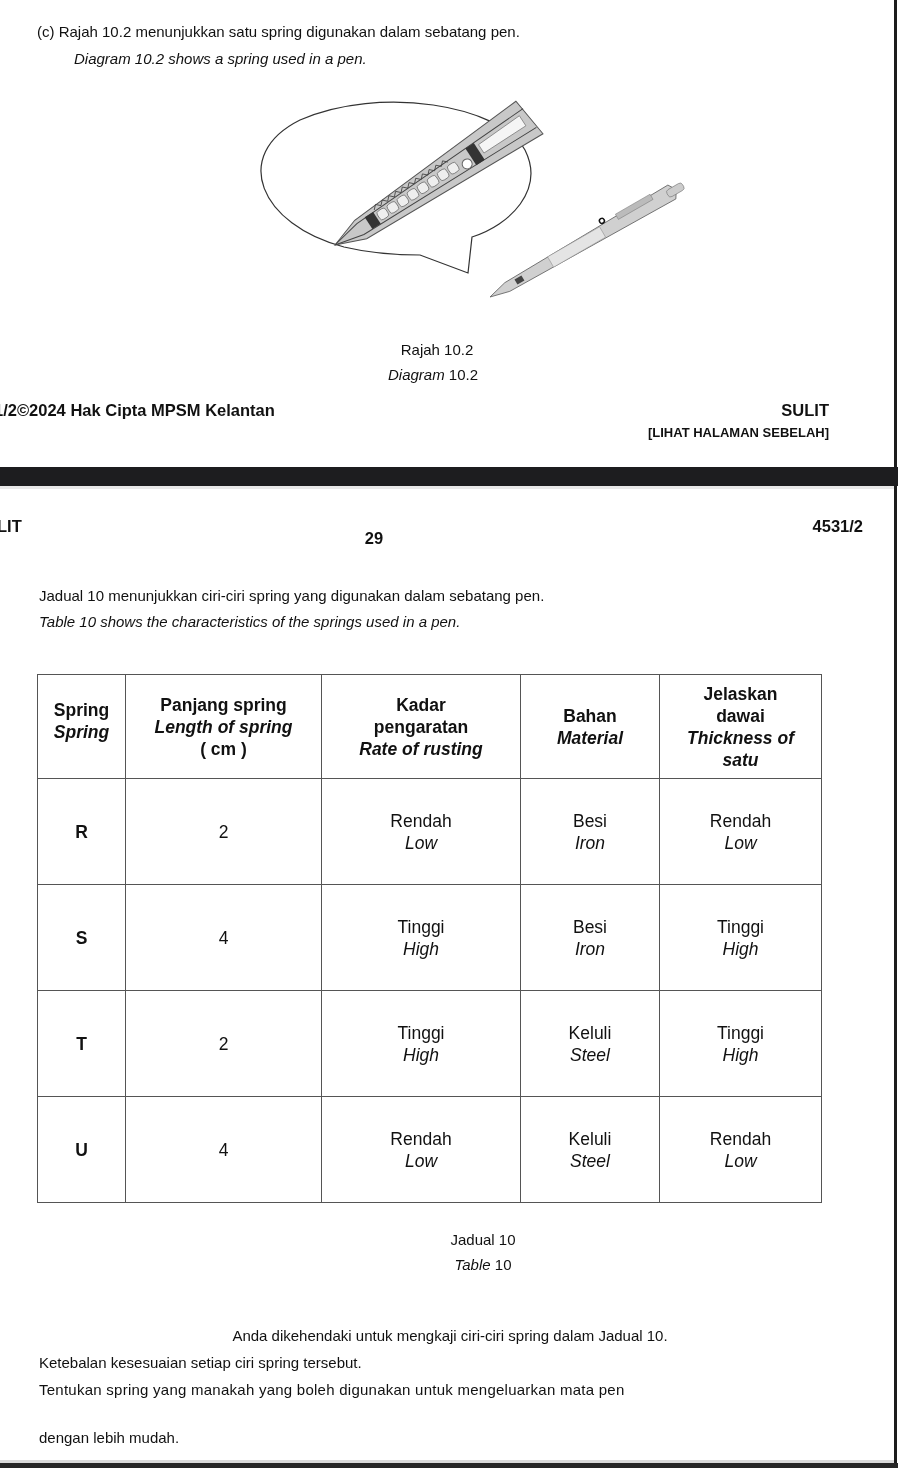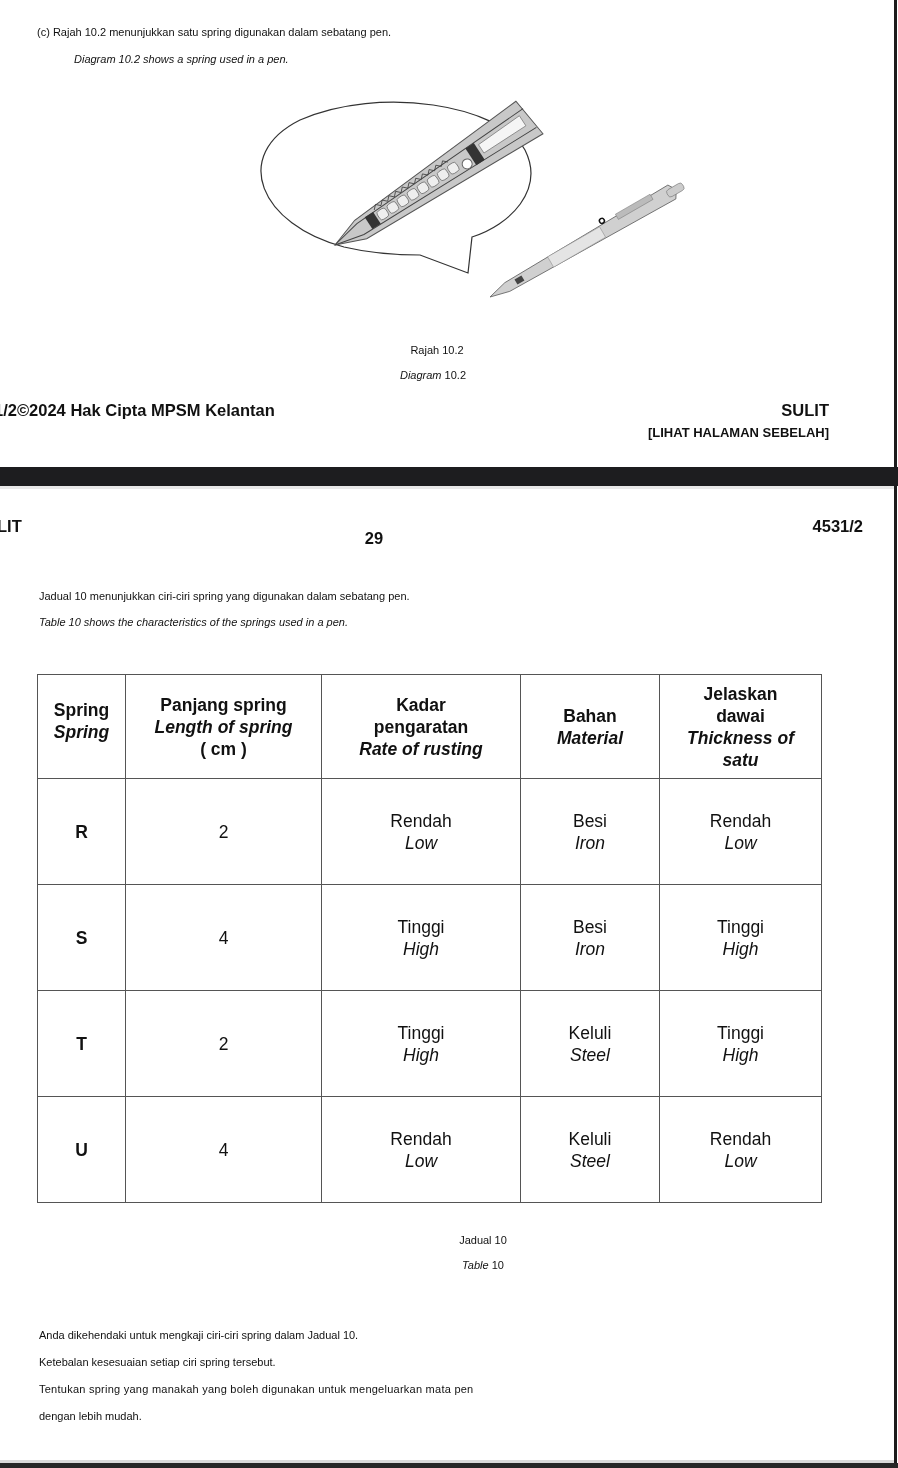--- a/index.html
+++ b/index.html
@@ -3,21 +3,21 @@
 <meta charset="utf-8">
 <style>
   html, body { margin:0; padding:0; }
   body {
     width:898px; height:1468px; position:relative; overflow:hidden;
     background:#ffffff; color:#111;
     font-family:"Liberation Sans", sans-serif;
   }
   .abs { position:absolute; }
   .right-rule { position:absolute; left:894px; top:0; width:3px; height:1468px; background:#1c1c1c; }
-  .txt { font-size:11px; line-height:24px; white-space:nowrap; }
+  .txt { font-size:15px; line-height:24px; white-space:nowrap; }
   .it { font-style:italic; }
   .b { font-weight:bold; }
   .center { text-align:center; }
   .page-break { position:absolute; left:0; top:467px; width:898px; height:19px; background:#1d1d1f; }
   .page-break-shadow { position:absolute; left:0; top:486px; width:894px; height:3px; background:#e8e8e8; }
   .bottom-bar { position:absolute; left:0; top:1463px; width:898px; height:5px; background:#262626; }
   .bottom-bar-shadow { position:absolute; left:0; top:1460px; width:894px; height:3px; background:#d9d9d9; }
 
   table.spec {
     position:absolute; left:37px; top:674px;
@@ -205,20 +205,20 @@
   </tr>
 </tbody>
   </table>
 
 <div class="abs txt center" style="left:0; width:966px; top:1228px;">Jadual 10</div>
 <div class="abs txt center" style="left:0; width:966px; top:1253px;">
   <span class="it">Table</span> <span>10</span>
 </div>
 
 <div class="abs" style="left:39px; top:1322px; width:822px;">
-  <div class="txt" style="line-height:27px;">Anda dikehendaki untuk mengkaji ciri-ciri spring dalam Jadual 10.</div>
+  <div class="txt" style="line-height:27px;text-align:center;">Anda dikehendaki untuk mengkaji ciri-ciri spring dalam Jadual 10.</div>
   <div class="txt" style="line-height:27px;">Ketebalan kesesuaian setiap ciri spring tersebut.</div>
   <div class="txt" style="line-height:27px; text-align:justify; letter-spacing:0.25px;">Tentukan spring yang manakah yang boleh digunakan untuk mengeluarkan mata pen</div>
-  <div class="txt" style="line-height:27px;">dengan lebih mudah.</div>
+  <div class="txt" style="line-height:27px;margin-top:21px;">dengan lebih mudah.</div>
 </div>
 
 <div class="bottom-bar-shadow"></div>
 <div class="bottom-bar"></div>
 
 </body></html>

